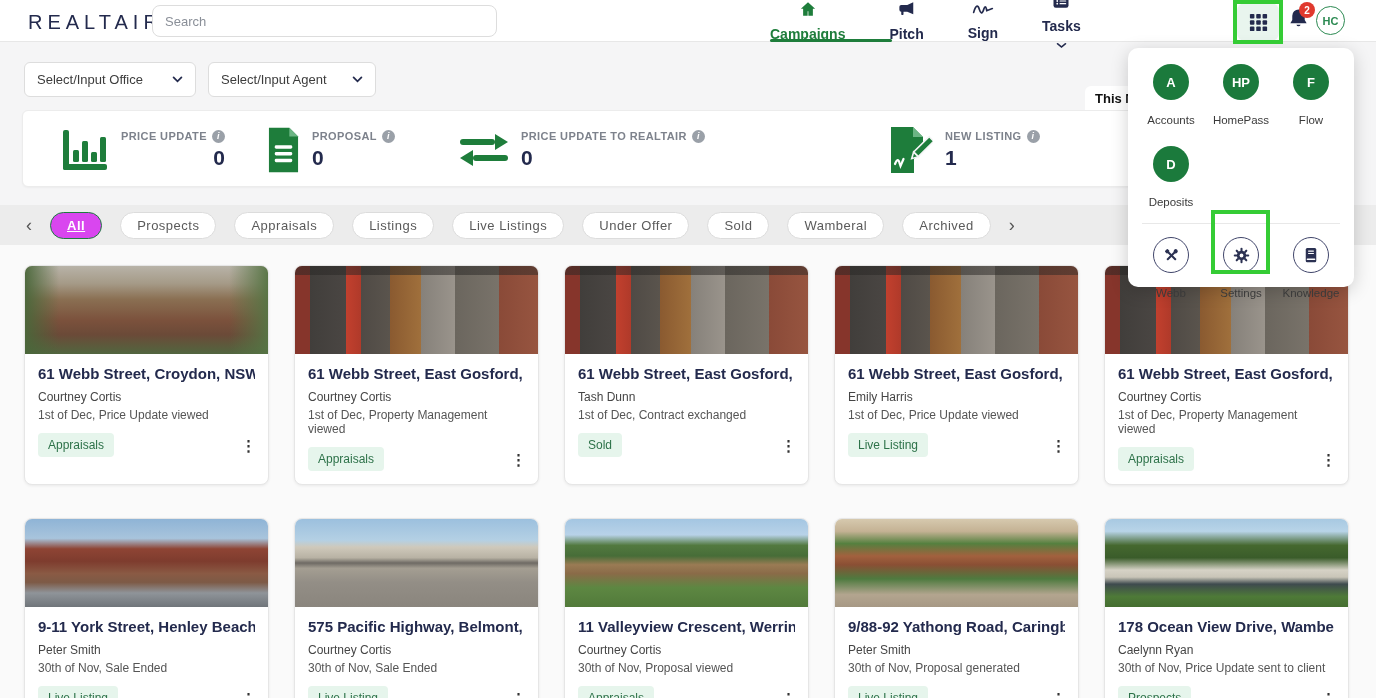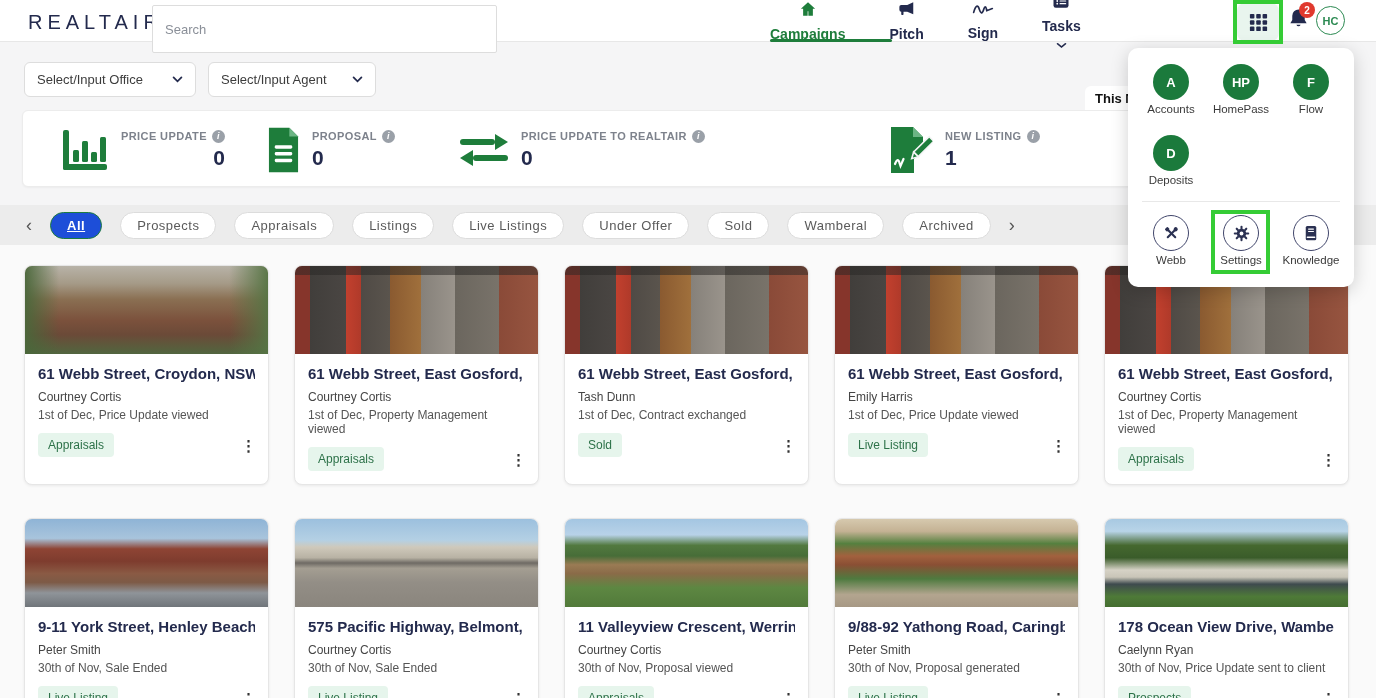--- a/index.html
+++ b/index.html
@@ -2,21 +2,21 @@
 <html><head>
 <meta charset="utf-8">
 <style>
   * { margin:0; padding:0; box-sizing:border-box; }
   html,body { width:1376px; height:698px; font-family:"Liberation Sans", sans-serif; background:#fafafa; overflow:hidden; }
   .page { position:relative; width:1376px; height:698px; }
 
   
   .header { position:absolute; left:0; top:0; width:1376px; height:42px; background:#fff; border-bottom:1px solid #e7e7e7; z-index:10; }
   .logo { position:absolute; left:28px; top:11px; font-size:20px; font-weight:400; letter-spacing:5px; color:#232a4d; }
-  .search-box { position:absolute; left:152px; top:5px; width:345px; height:48px; border:1px solid #ddd; border-radius:2px; background:#fff; padding:0 12px; font-size:13px; color:#333; outline:none; }
+  .search-box { position:absolute; left:152px; top:5px; width:345px; height:32px; border:1px solid #ddd; border-radius:8px; background:#fff; padding:0 12px; font-size:13px; color:#333; outline:none; }
   .search-box::placeholder { color:#8a8f98; }
   .nav { position:absolute; left:770px; top:0; height:41px; display:flex; align-items:center; gap:44px; }
   .nav-item { display:flex; align-items:center; gap:8px; font-size:14px; font-weight:700; color:#232a4d; cursor:pointer; white-space:nowrap;flex-direction:column; }
   .nav-item.active { color:#1e7d3b; }
   .nav-underline { position:absolute; left:770px; top:39px; width:122px; height:3px; background:#1e7d3b; border-radius:2px; }
   .chev { font-size:11px; color:#232a4d; transform:scaleY(.8); }
   .grid-btn { position:absolute; left:1237px; top:3px; width:42px; height:38px; background:#e9f5ee; border-radius:8px; display:flex; align-items:center; justify-content:center; cursor:pointer; }
   .bell-wrap { position:absolute; left:1287px; top:7px; width:26px; height:28px; cursor:pointer; }
   .bell-badge { position:absolute; left:12px; top:-5px; min-width:16px; height:16px; border-radius:8px; background:#e0392e; color:#fff; font-size:10px; font-weight:700; display:flex; align-items:center; justify-content:center; padding:0 3px; }
   .avatar { position:absolute; left:1316px; top:6px; width:29px; height:29px; border-radius:50%; border:1.5px solid #2c8a52; color:#2c8a52; font-size:11px; font-weight:700; display:flex; align-items:center; justify-content:center; background:#fff; cursor:pointer; }
@@ -31,21 +31,21 @@
   .stat { position:absolute; top:0; height:77px; display:flex; align-items:center; gap:12px; }
   .stat-1 { left:38px;text-align:right; } .stat-2 { left:244px; } .stat-3 { left:436px; } .stat-4 { left:866px; }
   .stat-label { font-size:11px; font-weight:700; color:#7d828c; letter-spacing:.4px; display:flex; align-items:center; gap:5px; }
   .info-dot { width:13px; height:13px; border-radius:50%; background:#9aa0a8; color:#fff; font-size:9px; font-weight:700; font-style:italic; display:inline-flex; align-items:center; justify-content:center; }
   .stat-value { font-size:21px; font-weight:700; color:#232a4d; margin-top:3px; }
 
   
   .tabsbar { position:absolute; left:0; top:205px; width:1376px; height:40px; background:#ececec; display:flex; align-items:center; padding-left:26px; gap:18px; }
   .tab-arrow { font-size:18px; color:#555; cursor:pointer; line-height:1; }
   .pill { height:27px; border-radius:14px; background:#fff; border:1px solid #dcdcdc; color:#5a5a5a; font-size:13px; letter-spacing:.5px; display:flex; align-items:center; padding:0 16px; cursor:pointer; white-space:nowrap; }
-  .pill.active { background:#1d4ed8; border-color:#1d7c3f; color:#fff; font-weight:700;text-decoration:underline; }
+  .pill.active { background:#d946ef; border-color:#1d7c3f; color:#fff; font-weight:700;text-decoration:underline; }
 
   
   .main { position:absolute; left:0; top:245px; width:1376px; height:453px; background:#fafafa; overflow:hidden; padding:20px 0 0 24px; }
   .card-row { display:flex; gap:25px; }
   .row-1 { margin-bottom:33px; } .row-2 { margin-bottom:20px; }
   .card { width:245px; background:#fff; border:1px solid #e6e6e6; border-radius:8px; box-shadow:0 1px 3px rgba(0,0,0,.07); overflow:hidden; cursor:pointer; }
   .card-img { width:100%; height:88px; }
   .card-body { padding:11px 13px 13px; }
   .card-title { font-size:15px; font-weight:700; color:#232a4d; white-space:nowrap; overflow:hidden; margin-bottom:8px; }
   .card-agent { font-size:12px; color:#454545; margin-bottom:4px; }
@@ -62,21 +62,21 @@
   .img-c8 { background:linear-gradient(180deg,#a4c6e2 0%,#b8d2e8 18%,#52793f 30%,#476d38 42%,#9a7b54 52%,#8a6b48 62%,#5d8742 78%,#527a3a 100%); }
   .img-c9 { background:linear-gradient(180deg,#d6c9ae 0%,#c4b294 14%,#55803f 28%,#a2613e 42%,#8a4f34 52%,#4e7a3f 68%,#b3a58f 86%,#a69884 100%); }
   .img-c10 { background:linear-gradient(180deg,#a8c9e2 0%,#b8d4e8 14%,#45682f 30%,#3a5c2a 44%,#d6d2c6 58%,#c9c5b8 66%,#3e4a4e 74%,#4e7a38 88%,#456e30 100%); }
 
   
   .apps-menu { position:absolute; left:1128px; top:48px; width:226px; height:239px; background:#fff; border-radius:10px; box-shadow:0 4px 18px rgba(0,0,0,.18); z-index:50; padding:16px 8px 12px; }
   .app-row { display:flex; }
   .app-row2 { margin-top:20px; }
   .app-cell { width:70px; text-align:center; }
   .app-circle { width:36px; height:36px; border-radius:50%; background:#1b7a3c; color:#fff; font-size:13px; font-weight:700; display:flex; align-items:center; justify-content:center; margin:0 auto; cursor:pointer; }
-  .app-label { font-size:11.5px; color:#3a3a3a; margin-top:3px; white-space:nowrap; overflow:hidden; }
+  .app-label { font-size:11.5px; color:#3a3a3a; margin-top:14px; white-space:nowrap; overflow:hidden; }
   .menu-divider { border:none; border-top:1px solid #e8e8e8; margin:15px 6px 13px; }
   .shortcut-circle { width:36px; height:36px; border-radius:50%; border:1.5px solid #41466b; background:#fff; display:flex; align-items:center; justify-content:center; margin:0 auto; cursor:pointer; }
 
   
   .hl { position:absolute; border:4px solid #35cc35; z-index:70; pointer-events:none; }
   .hl-grid { left:1233px; top:0px; width:50px; height:44px; }
   .hl-settings { left:1211px; top:210px; width:59px; height:64px; }
 
   svg { display:block; }
 </style>

